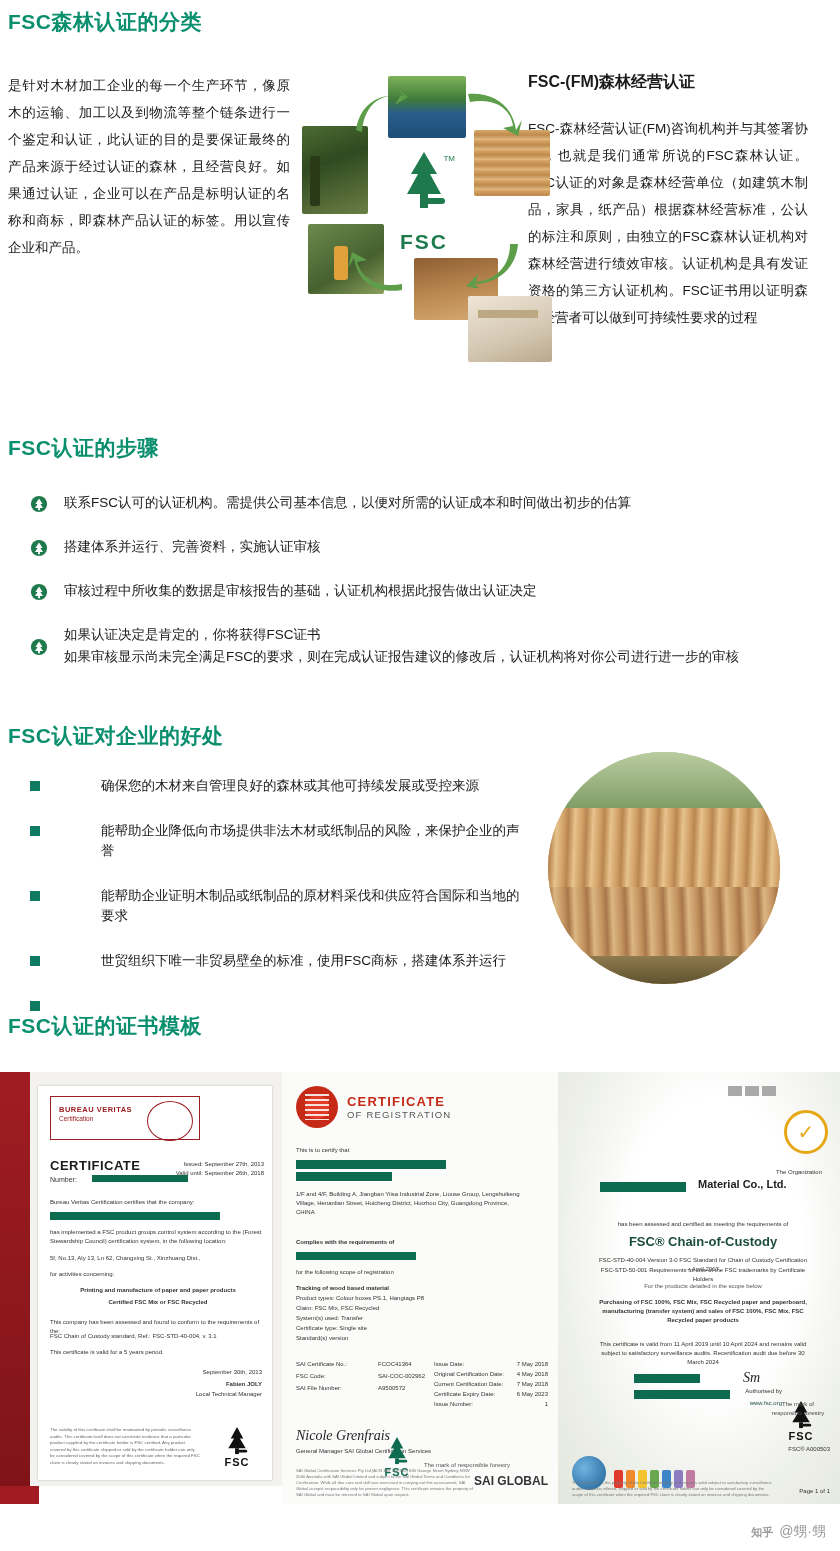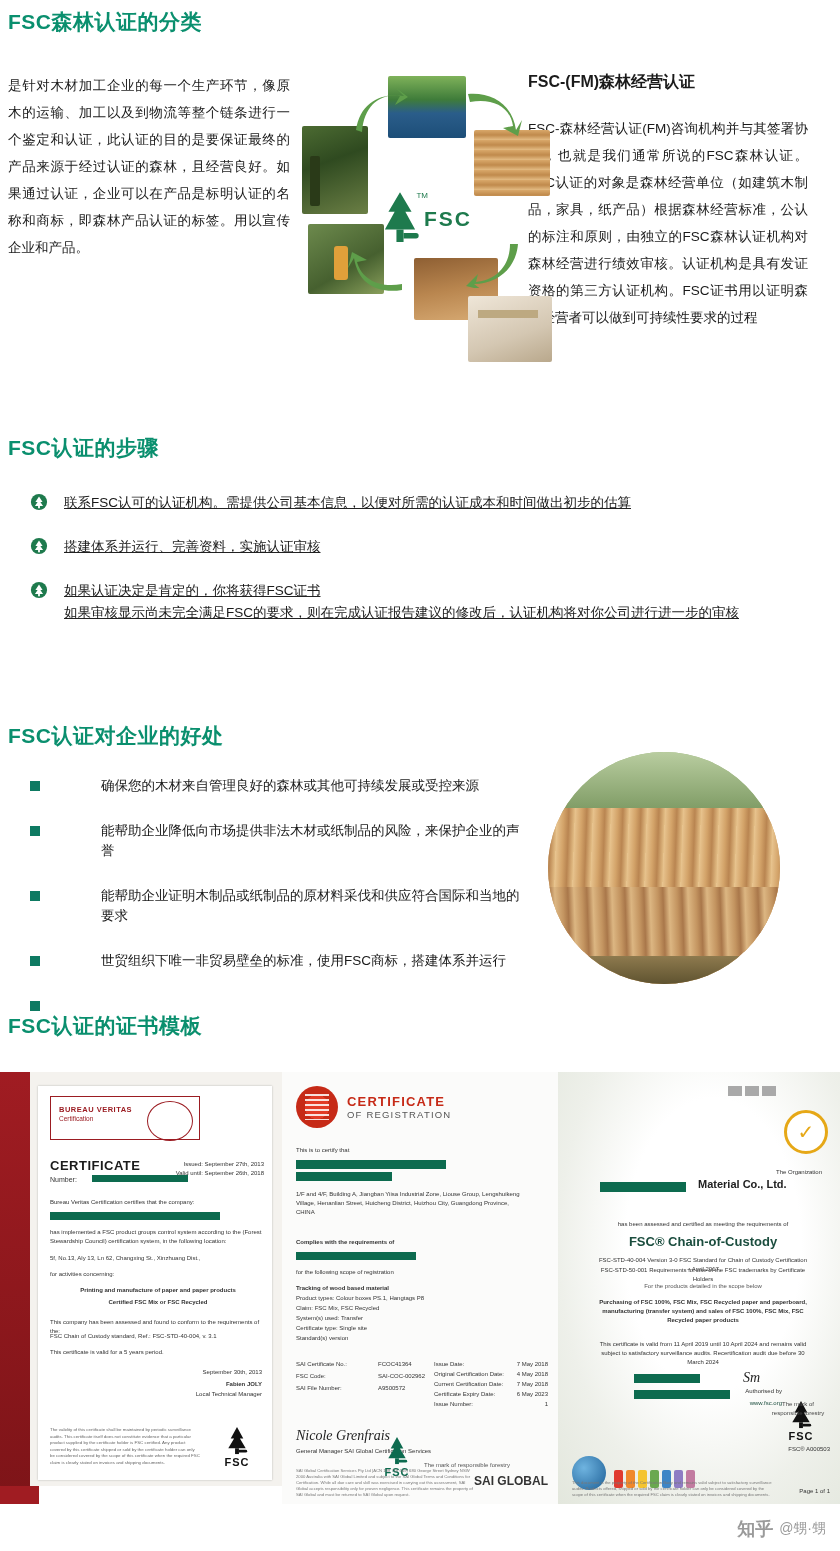--- a/index.html
+++ b/index.html
@@ -91,23 +91,23 @@
     left: 172px; top: 222px; width: 84px; height: 66px;
     background: linear-gradient(160deg,#efe6d8 0%,#d4c7b2 60%,#b9a88c 100%);
   }
   .ph-paper:after{
     content:""; position:absolute; left:10px; top:14px; width:60px; height:8px;
     background:#bda981;
   }
 
   .fsc-logo-center {
     position: absolute;
-    left: 80px; top: 92px;
+    left: 80px; top: 76px;
     width: 96px; height: 104px;
-    display: flex; flex-direction: row; align-items: center; justify-content: flex-end;
+    display: flex; flex-direction: column; align-items: center; justify-content: flex-end; gap: 16px;
   }
   .fsc-tree {
     width: 54px; height: 62px; position: relative;
   }
   .fsc-tree svg { width: 100%; height: 100%; }
   .fsc-word {
     font-family: "Liberation Sans", sans-serif;
     font-weight: bold;
     font-size: 21px;
     color: #1e7a4d;
@@ -117,21 +117,21 @@
   .fsc-tm {
     position: absolute; right: -4px; top: 4px;
     font-size: 8px; color: #1e7a4d;
   }
 
   .arrow { position: absolute; color: #5e9e4a; }
   .arrow svg { display: block; }
 
   
   .steps { position: absolute; left: 30px; top: 492px; width: 790px; }
-  .step-row { display: flex; align-items: flex-start; margin-bottom: 22px; text-decoration: underline; }
+  .step-row { display: flex; align-items: center; margin-bottom: 22px; }
   .step-bullet {
     flex: 0 0 auto; width: 18px; height: 18px; margin-right: 16px; margin-top: 1px;
   }
   .step-bullet svg { width: 18px; height: 18px; display:block; }
   .step-text { font-size: 13.5px; line-height: 22px; color: #1a1a1a; }
 
   
   .benefits { position: absolute; left: 30px; top: 776px; width: 500px; }
   .ben-row { display: flex; align-items: flex-start; margin-bottom: 25px; gap: 42px; }
   .ben-sq {
@@ -262,21 +262,21 @@
   .hdr-bars { position:absolute; right:64px; top:14px; display:flex; gap:3px; }
   .hdr-bars i { display:block; width:14px; height:10px; background:#a9a9a9; }
 
   
   .watermark {
     position:absolute; right:14px; bottom:10px;
     display:flex; align-items:center; gap:6px;
     color:#9a9a9a; font-size:14px;
   }
   .zhihu-logo {
-    font-weight:bold; font-size:18px; color:#9a9a9a;font-family:Liberation Serif, serif;
+    font-weight:bold; font-size:11px; color:#9a9a9a;font-family:Liberation Serif, serif;
   }
 </style>
 </head>
 <body>
 
 <div class="page">
 
   <h1 class="section-title title-1">FSC森林认证的分类</h1>
 
   <div class="col-left">
@@ -345,20 +345,30 @@
     </div>
     <div class="step-row">
       <span class="step-bullet">
         <svg viewBox="0 0 20 20">
             <circle cx="10" cy="10" r="9" fill="#1e7a4d"></circle>
             <path d="M10 4 L14 10 h-2.5 l3 4.5H5.5L8.5 10H6z" fill="#fff"></path>
             <rect x="9" y="13" width="2" height="4" fill="#fff"></rect>
           </svg>
       </span>
       <span class="step-text">搭建体系并运行、完善资料，实施认证审核</span>
+    </div>
+    <div class="step-row">
+      <span class="step-bullet">
+        <svg viewBox="0 0 20 20">
+            <circle cx="10" cy="10" r="9" fill="#1e7a4d"></circle>
+            <path d="M10 4 L14 10 h-2.5 l3 4.5H5.5L8.5 10H6z" fill="#fff"></path>
+            <rect x="9" y="13" width="2" height="4" fill="#fff"></rect>
+          </svg>
+      </span>
+      <span class="step-text">审核过程中所收集的数据是审核报告的基础，认证机构根据此报告做出认证决定</span>
     </div>
     <div class="step-row">
       <span class="step-bullet">
         <svg viewBox="0 0 20 20">
             <circle cx="10" cy="10" r="9" fill="#1e7a4d"></circle>
             <path d="M10 4 L14 10 h-2.5 l3 4.5H5.5L8.5 10H6z" fill="#fff"></path>
             <rect x="9" y="13" width="2" height="4" fill="#fff"></rect>
           </svg>
       </span>
       <span class="step-text" style="white-space:pre-line;">如果认证决定是肯定的，你将获得FSC证书

